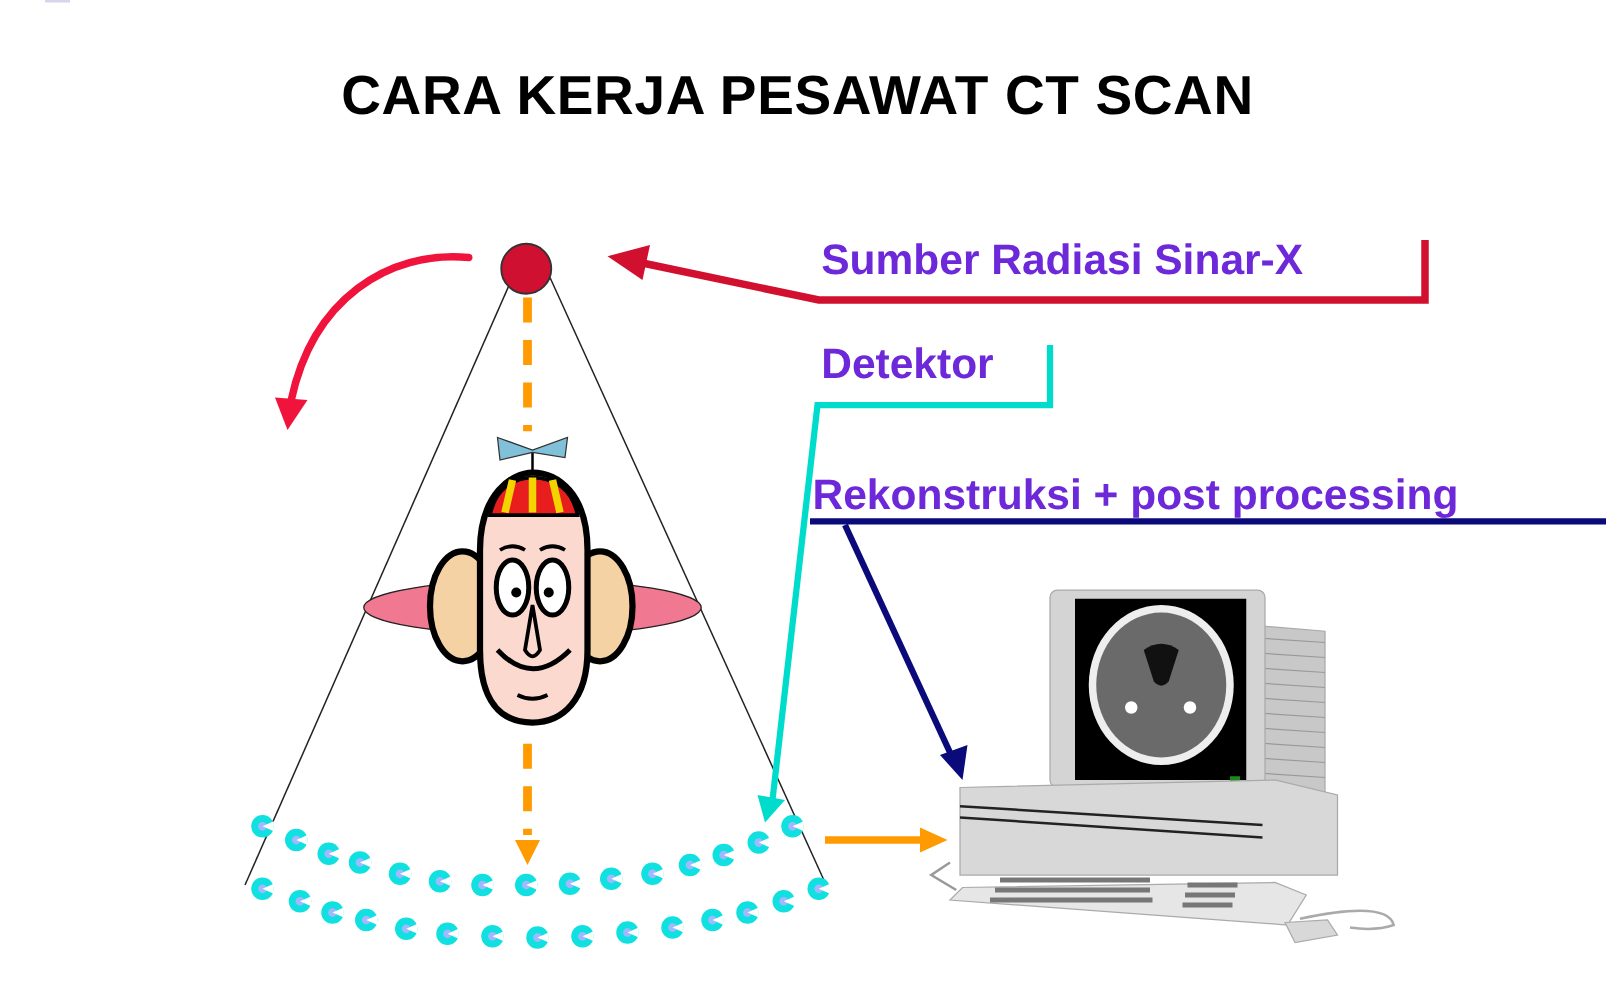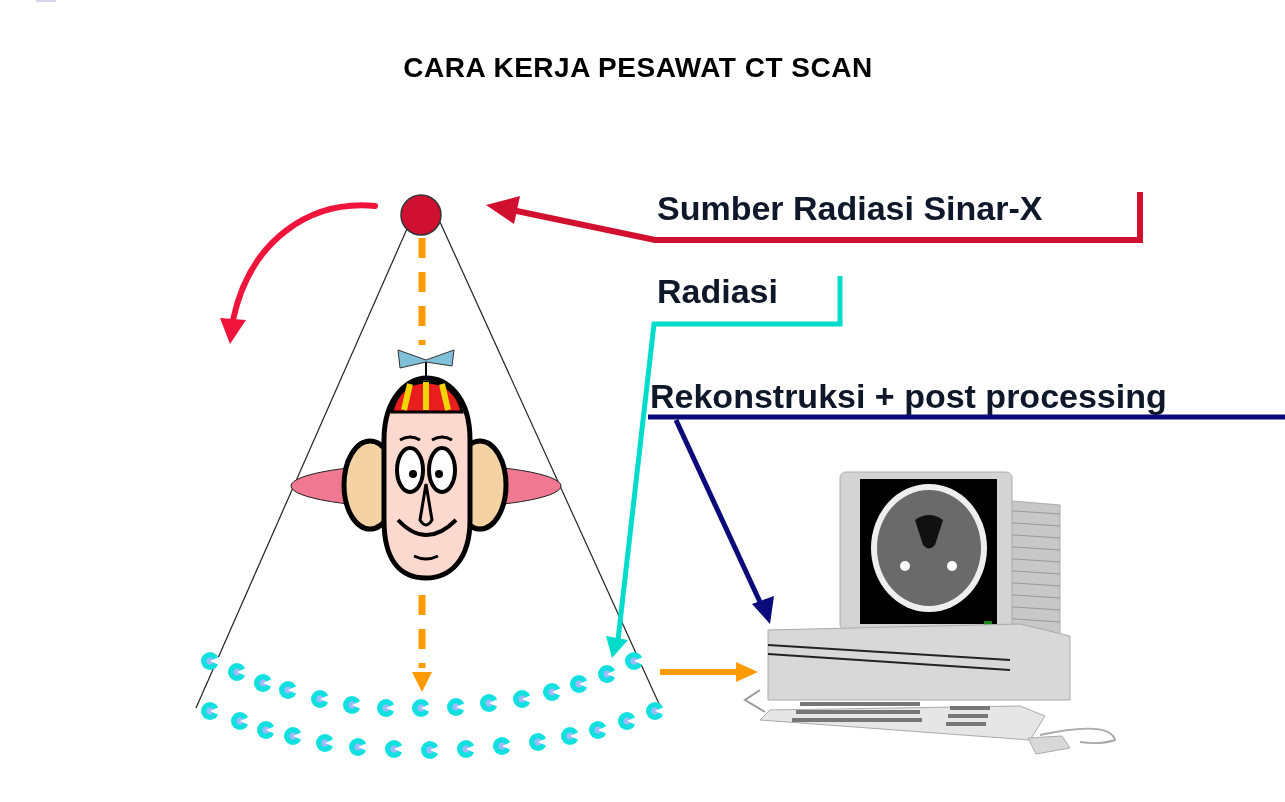--- a/index.html
+++ b/index.html
@@ -1,33 +1,33 @@
 <!DOCTYPE html>
 <html><head>
   <meta charset="utf-8">
   <style>
     html, body { margin: 0; padding: 0; background: #ffffff; }
     body { width: 1285px; height: 802px; position: relative; overflow: hidden; font-family: "Liberation Sans", sans-serif; }
-    .title { position: absolute; left: 0; width: 1276px; top: 52px; text-align: center; font-weight: bold; font-size: 28px; color: #000; letter-spacing: 0.5px; }
-    .label { position: absolute; font-weight: bold; font-size: 34px; color: #0f172a; white-space: nowrap; }
+    .title { position: absolute; left: 0; width: 1276px; top: 52px; text-align: center; font-weight: bold; font-size: 44px; color: #000; letter-spacing: 0.5px; }
+    .label { position: absolute; font-weight: bold; font-size: 34px; color: #6d28d9; white-space: nowrap; }
     .lbl-source { left: 657px; top: 189px; }
     .lbl-detector { left: 657px; top: 272px; }
     .lbl-recon { left: 650px; top: 377px; }
     svg.diagram { position: absolute; left: 0; top: 0; }
     .top-mark { position: absolute; left: 36px; top: 0; width: 20px; height: 2px; background: #d8d4ec; }
   </style>
 </head>
 <body>
 
 <div class="top-mark"></div>
 
 <div class="title">CARA KERJA PESAWAT CT SCAN</div>
 
 <div class="label lbl-source">Sumber Radiasi Sinar-X</div>
-<div class="label lbl-detector">Radiasi</div>
+<div class="label lbl-detector">Detektor</div>
 <div class="label lbl-recon">Rekonstruksi + post processing</div>
 
 <svg class="diagram" width="1285" height="802" viewBox="0 0 1285 802">
   <defs>
     <g id="det">
       <circle r="9" fill="#10e0e0"></circle>
       <circle r="3.5" fill="#a0b8ff"></circle>
       <path d="M0,0 L9,-4 L9,4 Z" fill="#ffffff"></path>
     </g>
     <g id="key">

